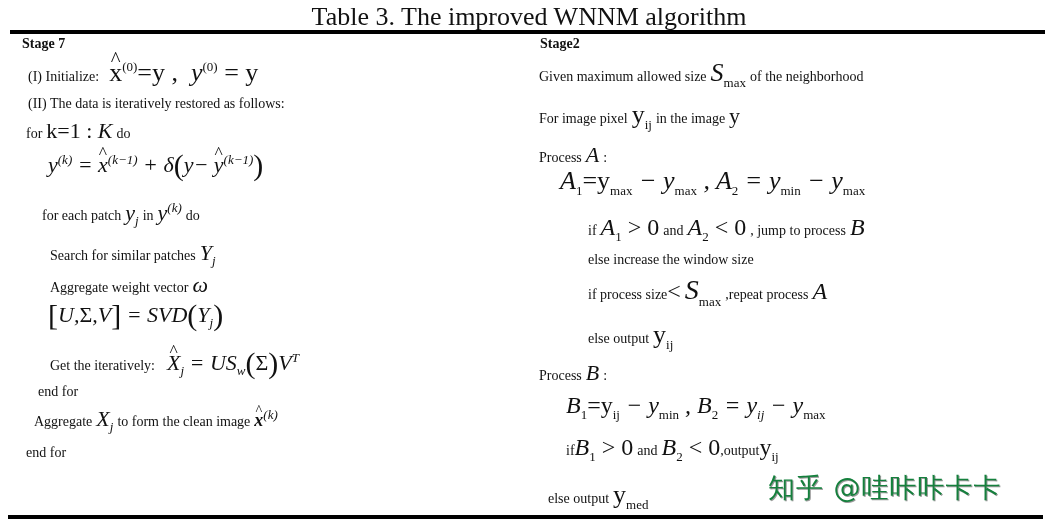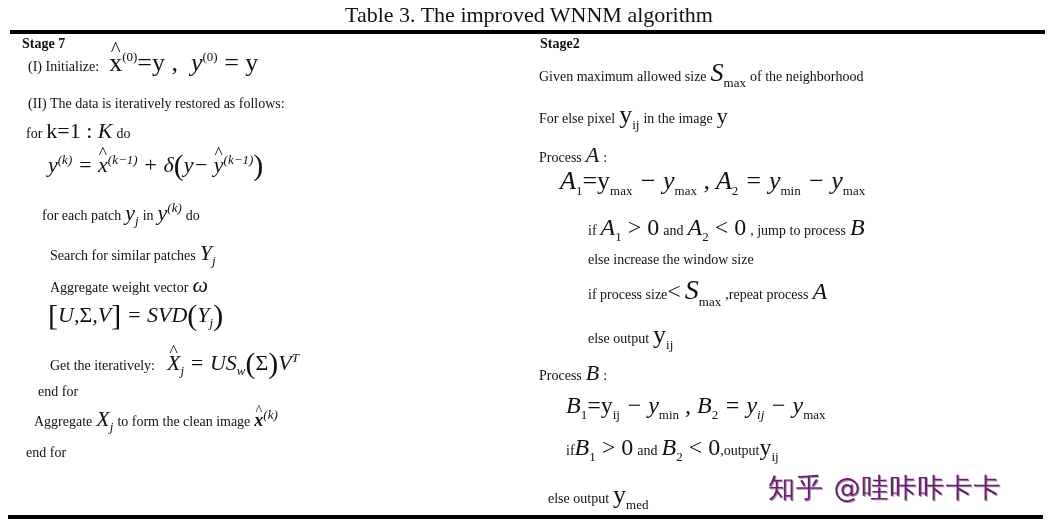--- a/index.html
+++ b/index.html
@@ -1,43 +1,43 @@
 <!DOCTYPE html>
 <html><head>
 <meta charset="utf-8">
 <style>
   html, body { margin:0; padding:0; background:#fff; }
   body { width:1058px; height:532px; position:relative; overflow:hidden;
          font-family:"Liberation Serif", "DejaVu Serif", serif; color:#111; }
   .abs { position:absolute; white-space:nowrap; }
-  .title { left:0; width:1058px; top:2px; text-align:center; font-size:22px; }
+  .title { left:0; width:1058px; top:2px; text-align:center; font-size:26px; }
   .rule-top { left:10px; top:30px; width:1035px; height:4px; background:#000; }
   .rule-bot { left:8px; top:515px; width:1035px; height:4px; background:#000; }
   .hdr { font-weight:bold; font-size:14px; }
   .t { font-size:14px; }
   .m { font-style:italic; font-size:22px; }
   .mr { font-size:22px; }
   .big { font-size:26px; }
   sub, sup { font-size:13px; line-height:0; }
   .st { font-style:normal; }
   .hat { position:relative; display:inline-block; }
   .hat::before { content:"^"; position:absolute; left:50%; transform:translateX(-50%); top:-0.55em; font-size:0.8em; font-style:normal; }
   .paren { font-size:30px; font-style:normal; vertical-align:-3px; }
-  .wm { left:768px; top:470px; font-family:"DejaVu Sans", sans-serif; font-size:27px; color:#701a75; letter-spacing:1px;
+  .wm { left:768px; top:470px; font-family:"DejaVu Sans", sans-serif; font-size:27px; color:#15803d; letter-spacing:1px;
         text-shadow:1px 1px 0 #9a9a9a; }
 </style>
 </head>
 <body>
 
 <div class="abs title">Table 3. The improved WNNM algorithm</div>
 <div class="abs rule-top"></div>
 
 <div class="abs hdr" style="left:22px;top:36px;">Stage 7</div>
 
-<div class="abs" style="left:28px;top:48px;">
+<div class="abs" style="left:28px;top:58px;">
   <span class="t">(I) Initialize:</span>
   <span class="big" style="margin-left:6px;"><span class="hat">x</span><sup>(0)</sup>=y , &nbsp;<i>y</i><sup>(0)</sup> = y</span>
 </div>
 
 <div class="abs t" style="left:28px;top:96px;">(II) The data is iteratively restored as follows:</div>
 
 <div class="abs" style="left:26px;top:118px;">
   <span class="t">for</span>
   <span class="mr">k=1 : </span><span class="m">K</span>
   <span class="t">do</span>
@@ -87,21 +87,21 @@
 
 <div class="abs hdr" style="left:540px;top:36px;">Stage2</div>
 
 <div class="abs" style="left:539px;top:58px;">
   <span class="t">Given maximum allowed size</span>
   <span class="m" style="font-size:26px;">S<sub class="st">max</sub></span>
   <span class="t">of the neighborhood</span>
 </div>
 
 <div class="abs" style="left:539px;top:100px;">
-  <span class="t">For else pixel</span>
+  <span class="t">For image pixel</span>
   <span class="mr" style="font-size:26px;">y<sub>ij</sub></span>
   <span class="t">in the image</span>
   <span class="mr">y</span>
 </div>
 
 <div class="abs" style="left:539px;top:142px;">
   <span class="t">Process</span>
   <span class="m">A</span>
   <span class="t">:</span>
 </div>

